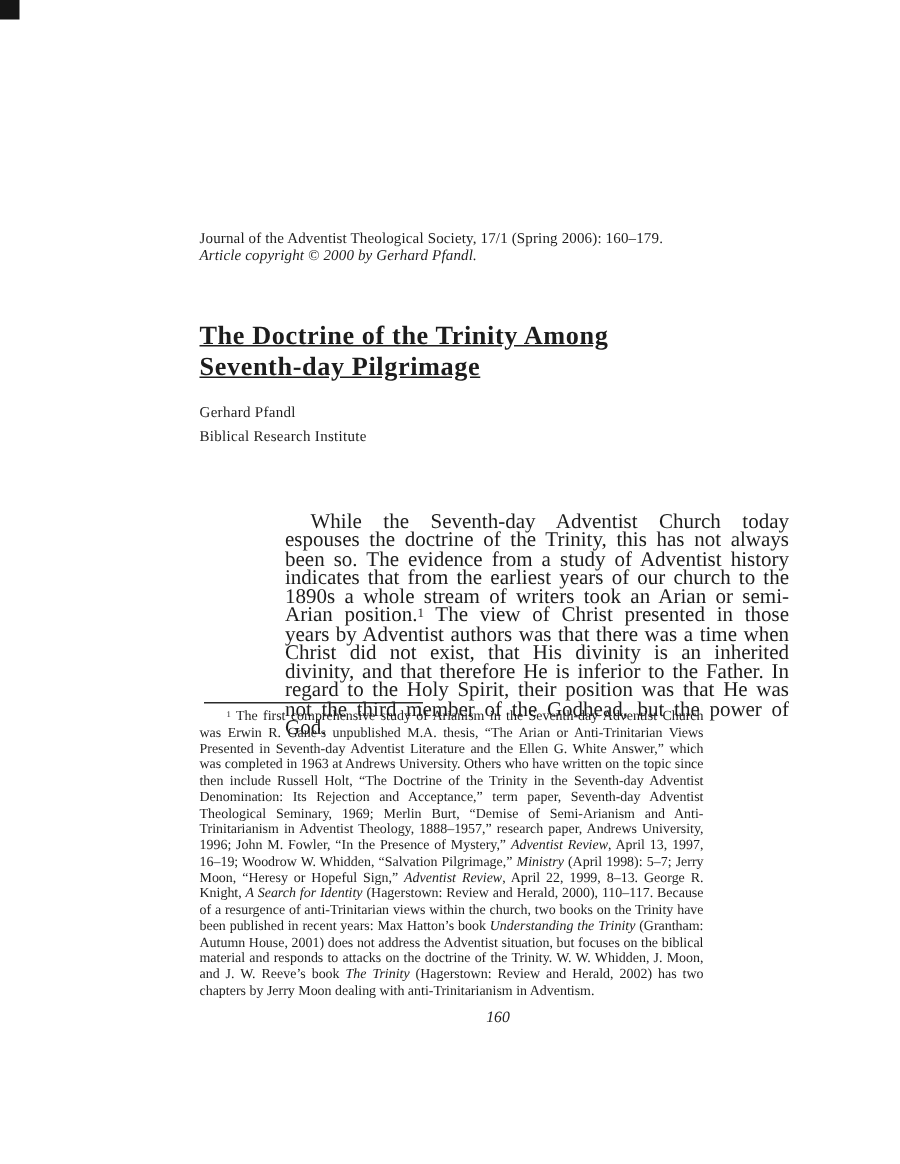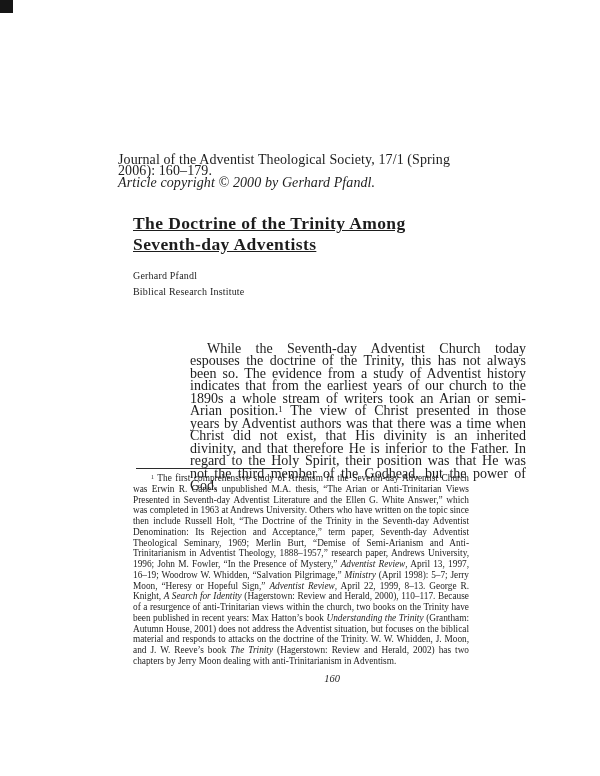--- a/index.html
+++ b/index.html
@@ -13,23 +13,23 @@
     overflow: hidden;
   }
   .corner-artifact {
     position: absolute;
     left: 0; top: 0;
     width: 13px; height: 13px;
     background: #161616;
   }
   .header-block {
     position: absolute;
-    left: 118px; top: 154px;
+    left: 133px; top: 154px;
     width: 340px;
-    font-size: 14px;
+    font-size: 10px;
     line-height: 11.3px;
     letter-spacing: 0.1px;
   }
   .header-block .copyright-line { font-style: italic; }
   .title-block {
     position: absolute;
     left: 133px; top: 213px;
     width: 345px;
     font-size: 17.5px;
     font-weight: bold;
@@ -95,21 +95,21 @@
 
   <div class="corner-artifact"></div>
 
   <div class="header-block">
     <div class="journal-line">Journal of the Adventist Theological Society, 17/1 (Spring 2006): 160–179.</div>
     <div class="copyright-line">Article copyright © 2000 by Gerhard Pfandl.</div>
   </div>
 
   <div class="title-block">
     <div>The Doctrine of the Trinity Among</div>
-    <div>Seventh-day Adventists</div>
+    <div>Seventh-day Pilgrimage</div>
   </div>
 
   <div class="author-block">
     <div>Gerhard Pfandl</div>
     <div>Biblical Research Institute</div>
   </div>
 
   <div class="body-paragraph"><span>While the Seventh-day Adventist Church today espouses the doctrine of the Trinity, this has not always been so. The evidence from a study of Adventist history indicates that from the earliest years of our church to the 1890s a whole stream of writers took an Arian or semi-Arian position.</span><sup class="fn-mark">1</sup><span> The view of Christ presented in those years by Adventist authors was that there was a time when Christ did not exist, that His divinity is an inherited divinity, and that therefore He is inferior to the Father. In regard to the Holy Spirit, their position was that He was not the third member of the Godhead, but the power of God.</span></div>
 
   <div class="footnote-rule"></div>

